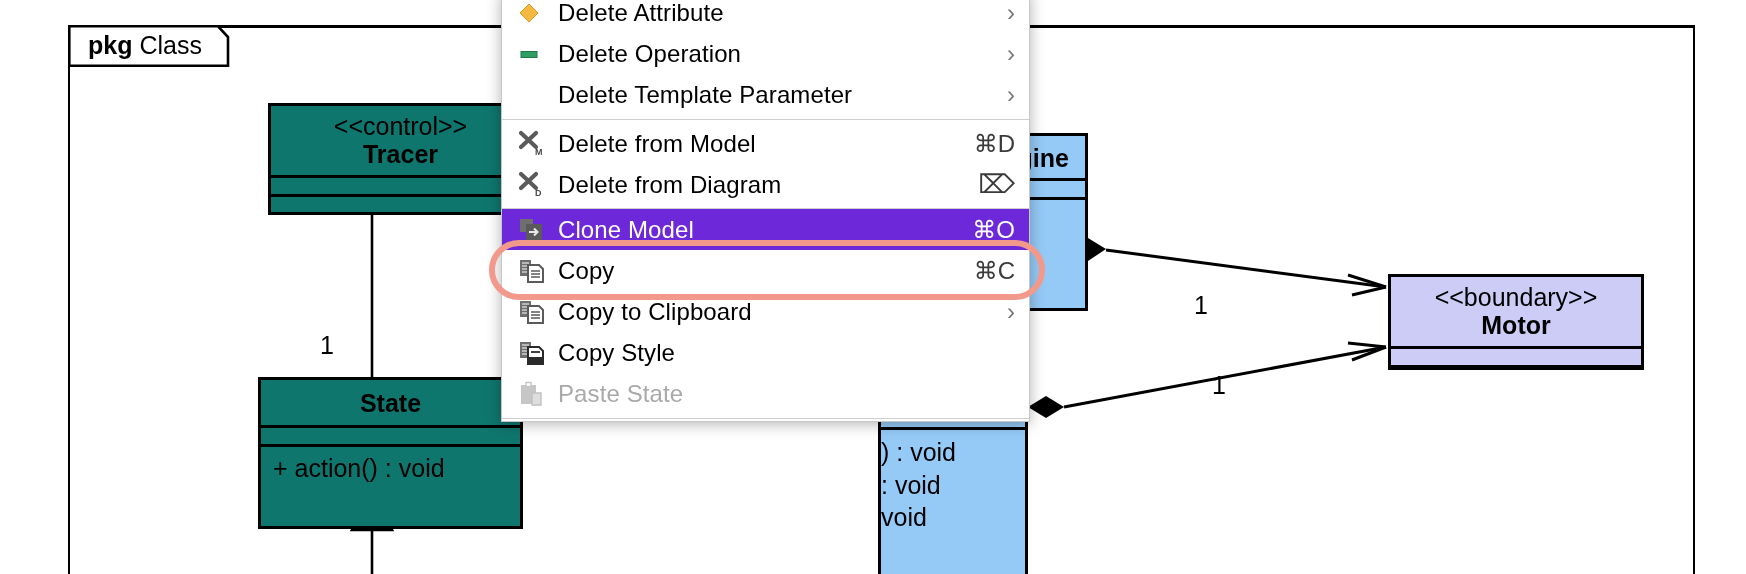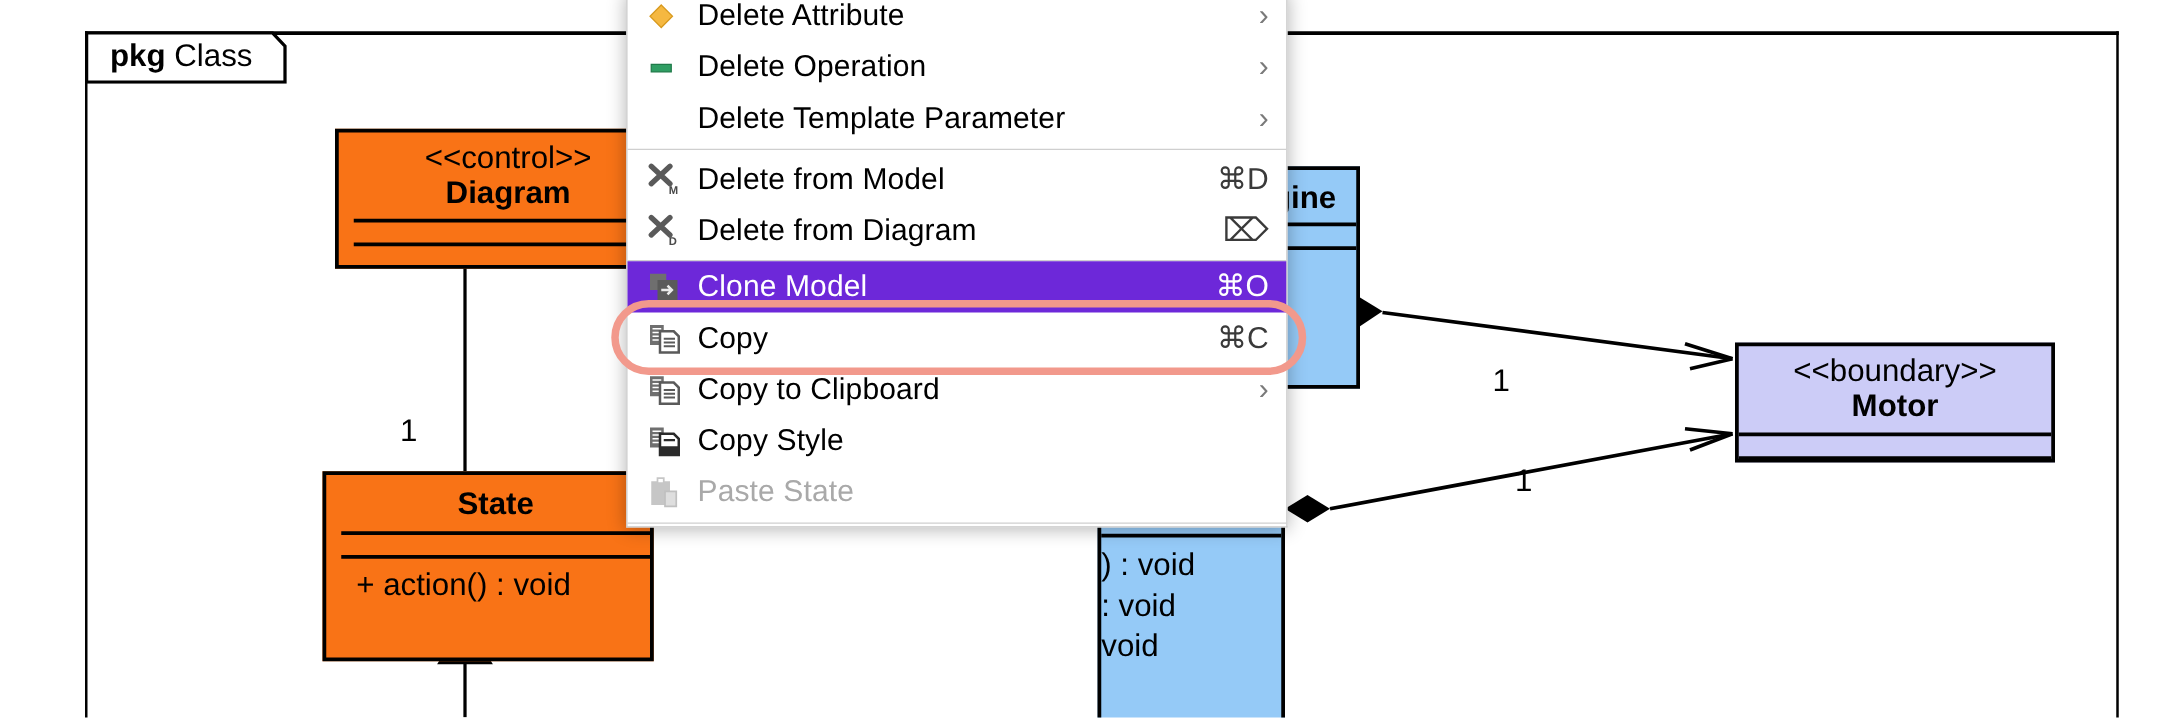--- a/index.html
+++ b/index.html
@@ -24,21 +24,21 @@
 
   .uml-class{position:absolute;border:3px solid #000;box-sizing:border-box;}
   .uml-head{padding:6px 10px 7px 10px;text-align:center;line-height:1.12;}
   .uml-stereo{font-size:25px;color:#000;white-space:nowrap;}
   .uml-name{font-size:25px;font-weight:bold;color:#000;white-space:nowrap;}
   .uml-sep{height:3px;background:#000;}
   .uml-attrs{height:16px;}
   .uml-ops{padding:5px 12px 8px 12px;}
   .uml-op{font-size:25px;color:#000;white-space:nowrap;line-height:1.30;}
 
-  .c-green{background:#f97316;padding-left:12px;}
+  .c-green{background:#0f766e;}
   .c-blue{background:#95caf7;}
   .c-purple{background:#ccccf7;}
 
   .mult{position:absolute;font-size:25px;color:#000;}
 
   
   #menu{
     position:absolute;left:501px;top:-8px;width:529px;
     background:#ffffff;
     border:1px solid #c8c8c8;
@@ -101,21 +101,21 @@
       <line x1="1064" y1="407" x2="1386" y2="347" stroke="#000" stroke-width="3"></line>
       <path d="M1386 347 L1348 343 M1386 347 L1352 360" stroke="#000" stroke-width="3" fill="none"></path>
 
       <polygon points="372,497 392,530 352,530" fill="#fff" stroke="#000" stroke-width="2.6"></polygon>
       <line x1="372" y1="530" x2="372" y2="574" stroke="#000" stroke-width="2.6"></line>
     </svg>
 
     <div class="uml-class c-green" style="left:268px;top:103px;width:265px;height:112px;">
       <div class="uml-head">
         <div class="uml-stereo">&lt;&lt;control&gt;&gt;</div>
-        <div class="uml-name">Diagram</div>
+        <div class="uml-name">Tracer</div>
       </div>
       <div class="uml-sep"></div>
       <div class="uml-attrs"></div>
       <div class="uml-sep"></div>
       <div class="uml-ops"></div>
     </div>
 
     <div class="uml-class c-green" style="left:258px;top:377px;width:265px;height:152px;">
       <div class="uml-head" style="padding-top:9px;padding-bottom:8px;">
         <div class="uml-name">State</div>

